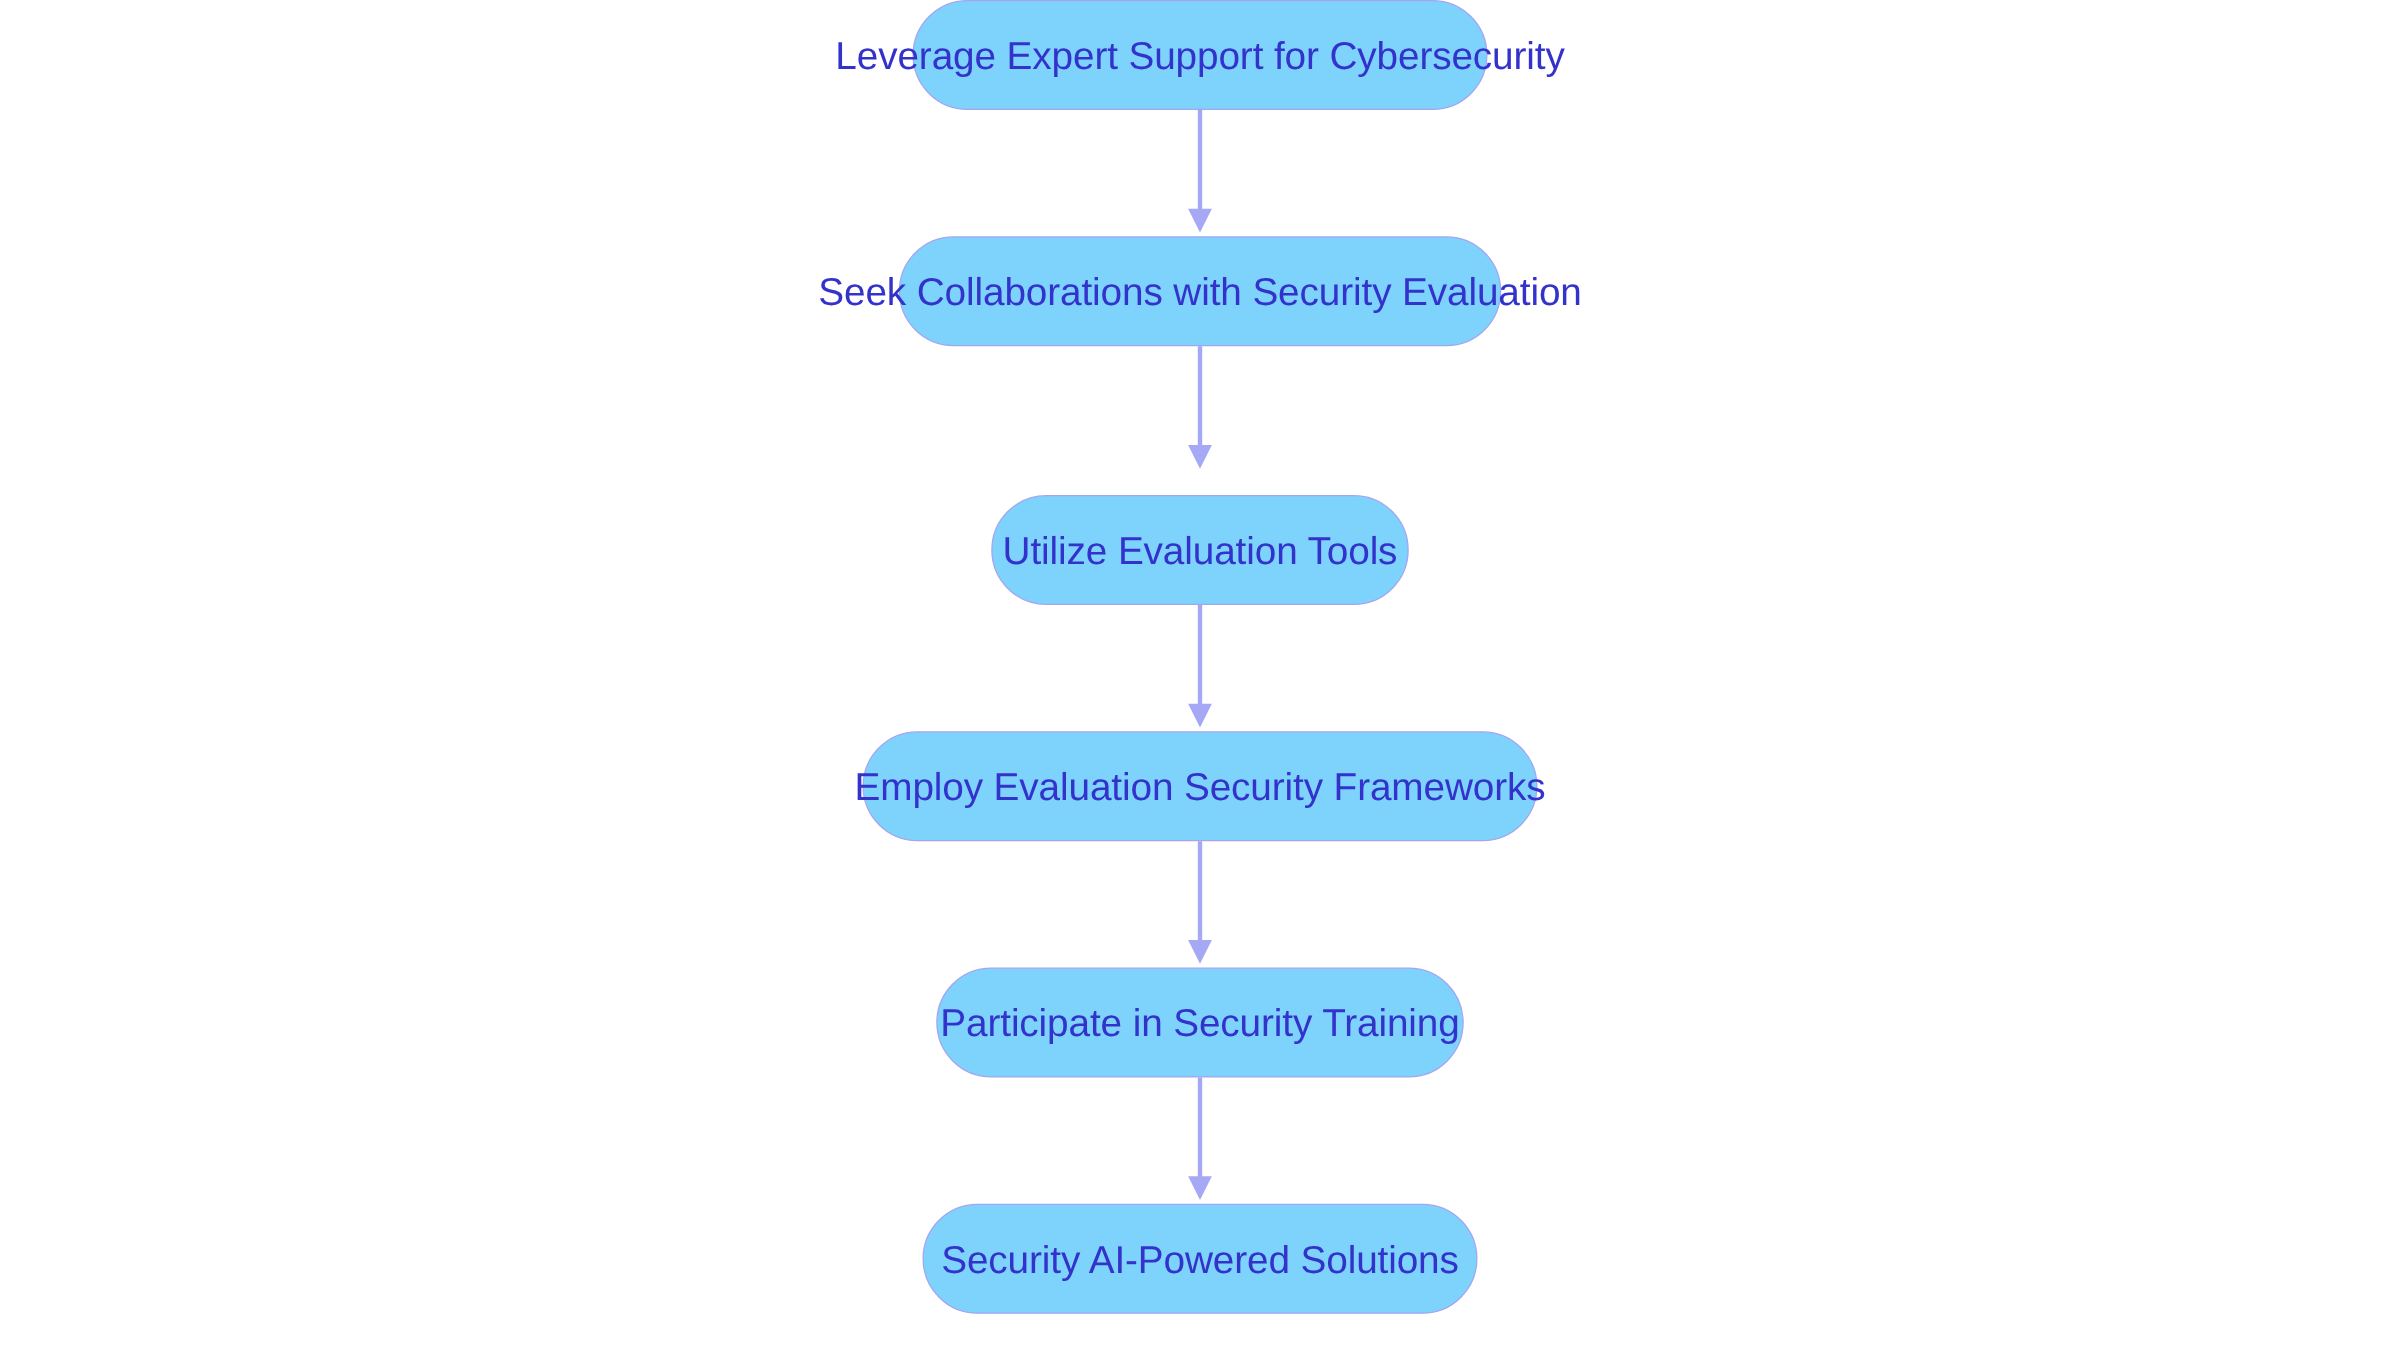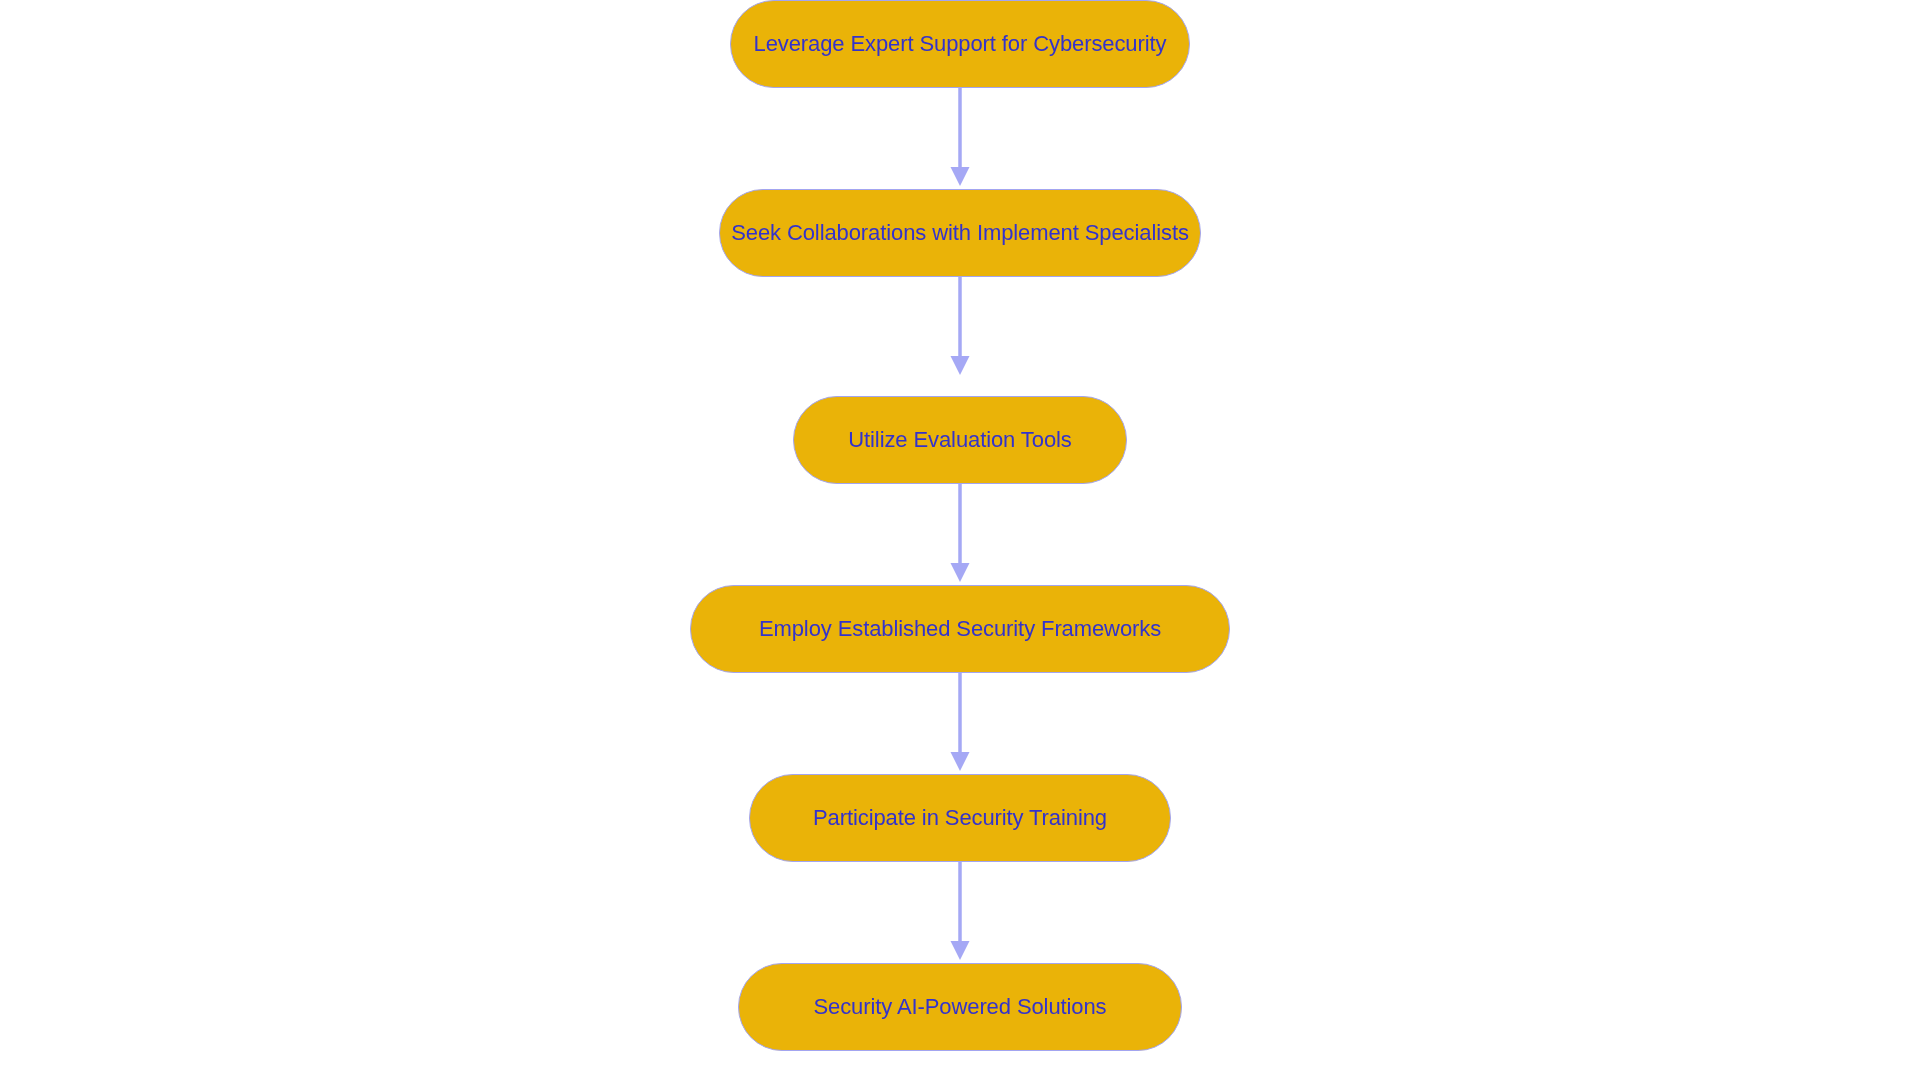--- a/index.html
+++ b/index.html
@@ -29,30 +29,30 @@
     width: 1920px;
     height: 1083px;
     display: flex;
     flex-direction: column;
     align-items: center;
   }
 
   
   .node {
     box-sizing: border-box;
-    background: #eab308;
+    background: #7dd3fc;
     border: 1.5px solid #a3a5f0;
     border-radius: 999px;
     color: #3333cc;
     display: flex;
     align-items: center;
     justify-content: center;
     text-align: center;
     white-space: nowrap;
-    font-size: 22px;
+    font-size: 31px;
     font-weight: 400;
     letter-spacing: -0.1px;
     line-height: 1;
     flex: 0 0 auto;
   }
 
   .node-label {
     display: block;
     padding: 0 4px;
   }
@@ -91,21 +91,21 @@
     </div>
 
     <div class="connector">
       <svg viewBox="0 0 26 101" xmlns="http://www.w3.org/2000/svg" aria-hidden="true">
         <line x1="13" y1="0" x2="13" y2="83" stroke="#a5a8f5" stroke-width="3.5"></line>
         <polygon points="13,98 3.5,79 22.5,79" fill="#a5a8f5"></polygon>
       </svg>
     </div>
 
     <div class="node n1">
-      <span class="node-label">Seek Collaborations with Implement Specialists</span>
+      <span class="node-label">Seek Collaborations with Security Evaluation</span>
     </div>
 
     <div class="connector">
       <svg viewBox="0 0 26 101" xmlns="http://www.w3.org/2000/svg" aria-hidden="true">
         <line x1="13" y1="0" x2="13" y2="83" stroke="#a5a8f5" stroke-width="3.5"></line>
         <polygon points="13,98 3.5,79 22.5,79" fill="#a5a8f5"></polygon>
       </svg>
     </div>
 
     <div class="node n2">
@@ -113,21 +113,21 @@
     </div>
 
     <div class="connector">
       <svg viewBox="0 0 26 101" xmlns="http://www.w3.org/2000/svg" aria-hidden="true">
         <line x1="13" y1="0" x2="13" y2="83" stroke="#a5a8f5" stroke-width="3.5"></line>
         <polygon points="13,98 3.5,79 22.5,79" fill="#a5a8f5"></polygon>
       </svg>
     </div>
 
     <div class="node n3">
-      <span class="node-label">Employ Established Security Frameworks</span>
+      <span class="node-label">Employ Evaluation Security Frameworks</span>
     </div>
 
     <div class="connector">
       <svg viewBox="0 0 26 101" xmlns="http://www.w3.org/2000/svg" aria-hidden="true">
         <line x1="13" y1="0" x2="13" y2="83" stroke="#a5a8f5" stroke-width="3.5"></line>
         <polygon points="13,98 3.5,79 22.5,79" fill="#a5a8f5"></polygon>
       </svg>
     </div>
 
     <div class="node n4">

